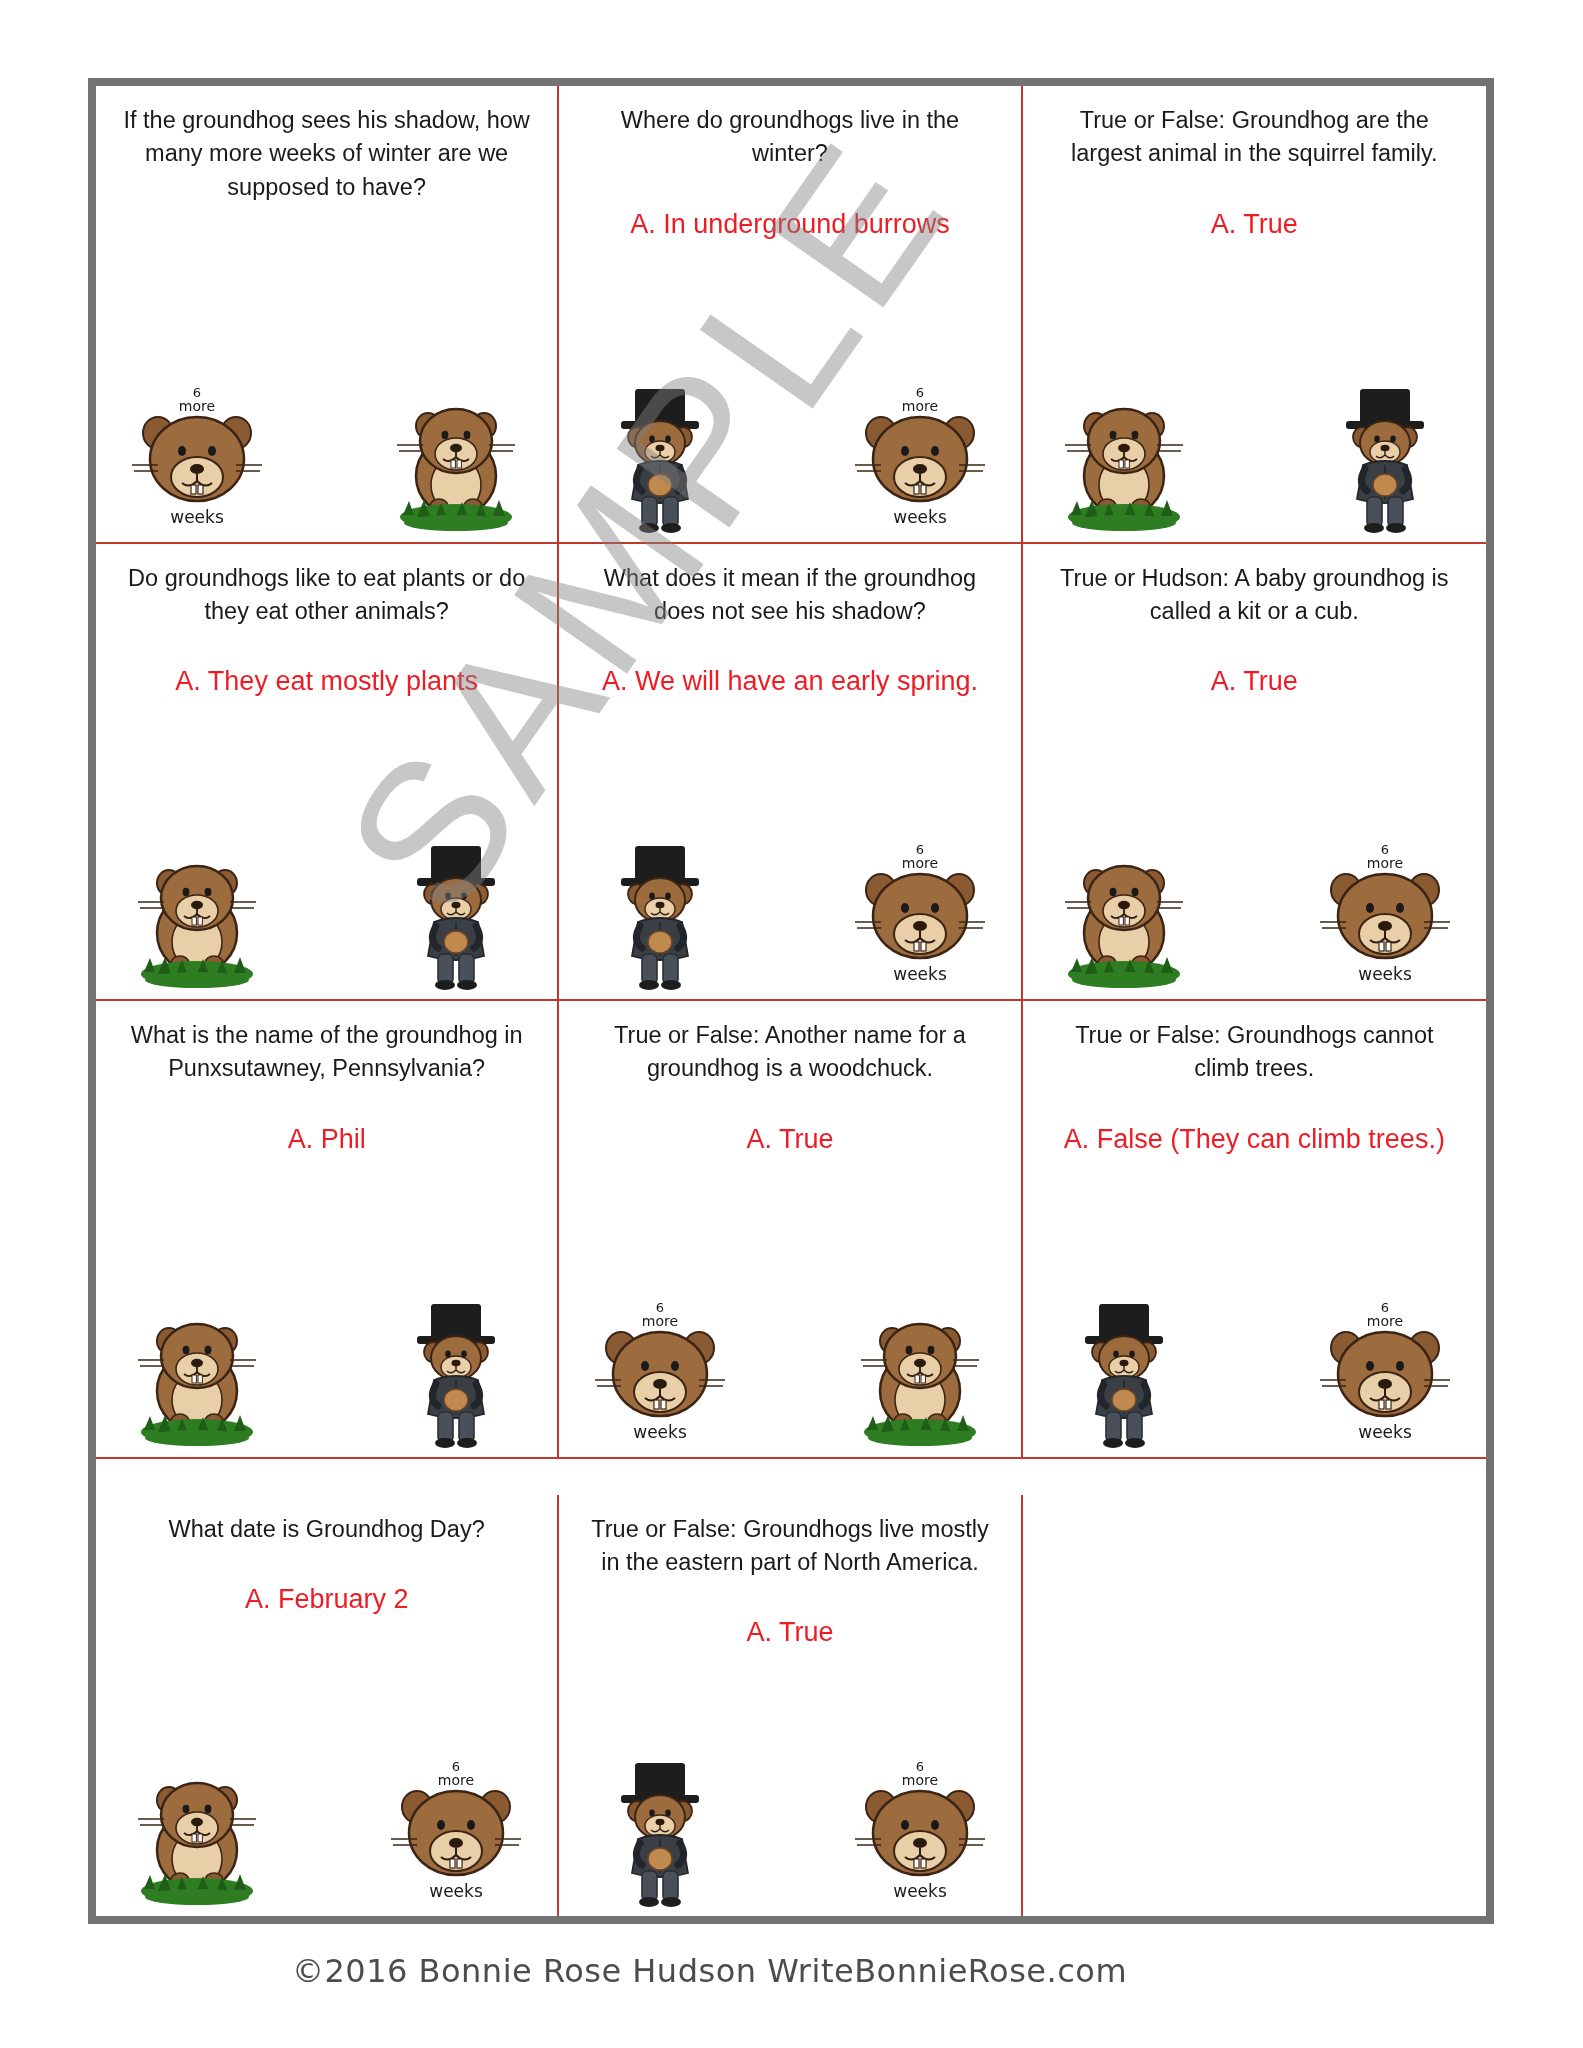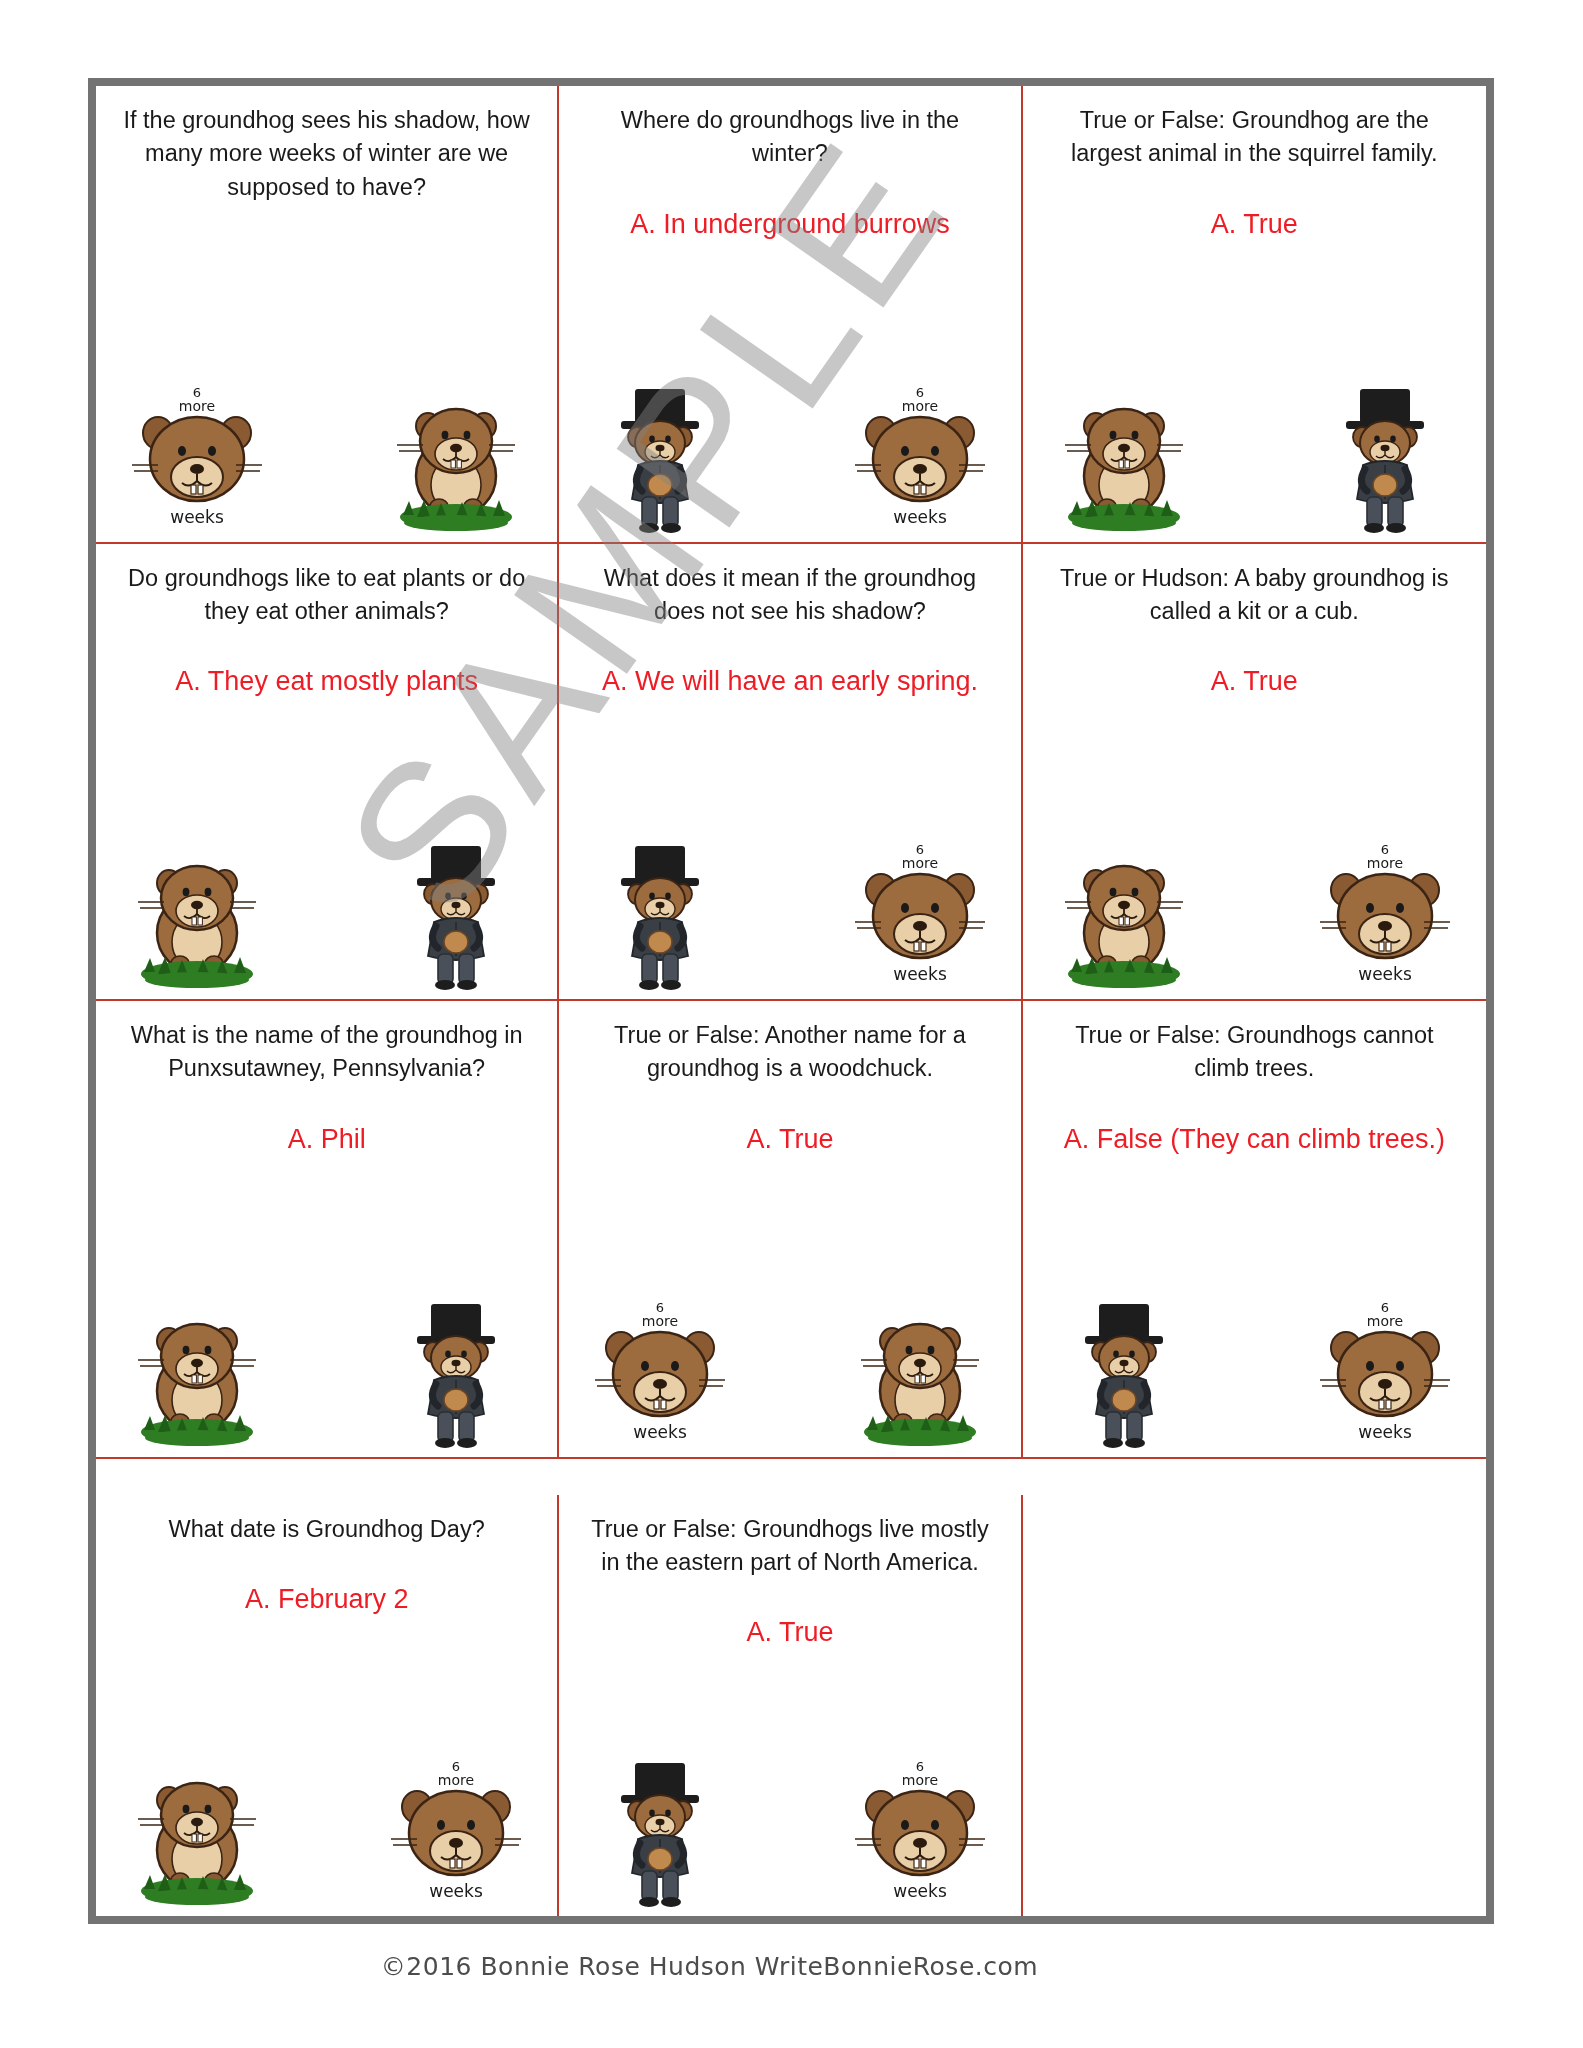--- a/index.html
+++ b/index.html
@@ -95,21 +95,21 @@
     transform-origin: left top;
     white-space: nowrap;
     font-weight: 400;
   }
   .footer {
     position: absolute;
     left: 0;
     top: 1952px;
     width: 1419px;
     text-align: center;
-    font-size: 25px;
+    font-size: 32px;
     color: #4c4c4c;
     font-family: "DejaVu Sans", sans-serif;
     letter-spacing: 0.5px;
   }
 </style>
 </head>
 <body>
 
 <div class="page">
 

